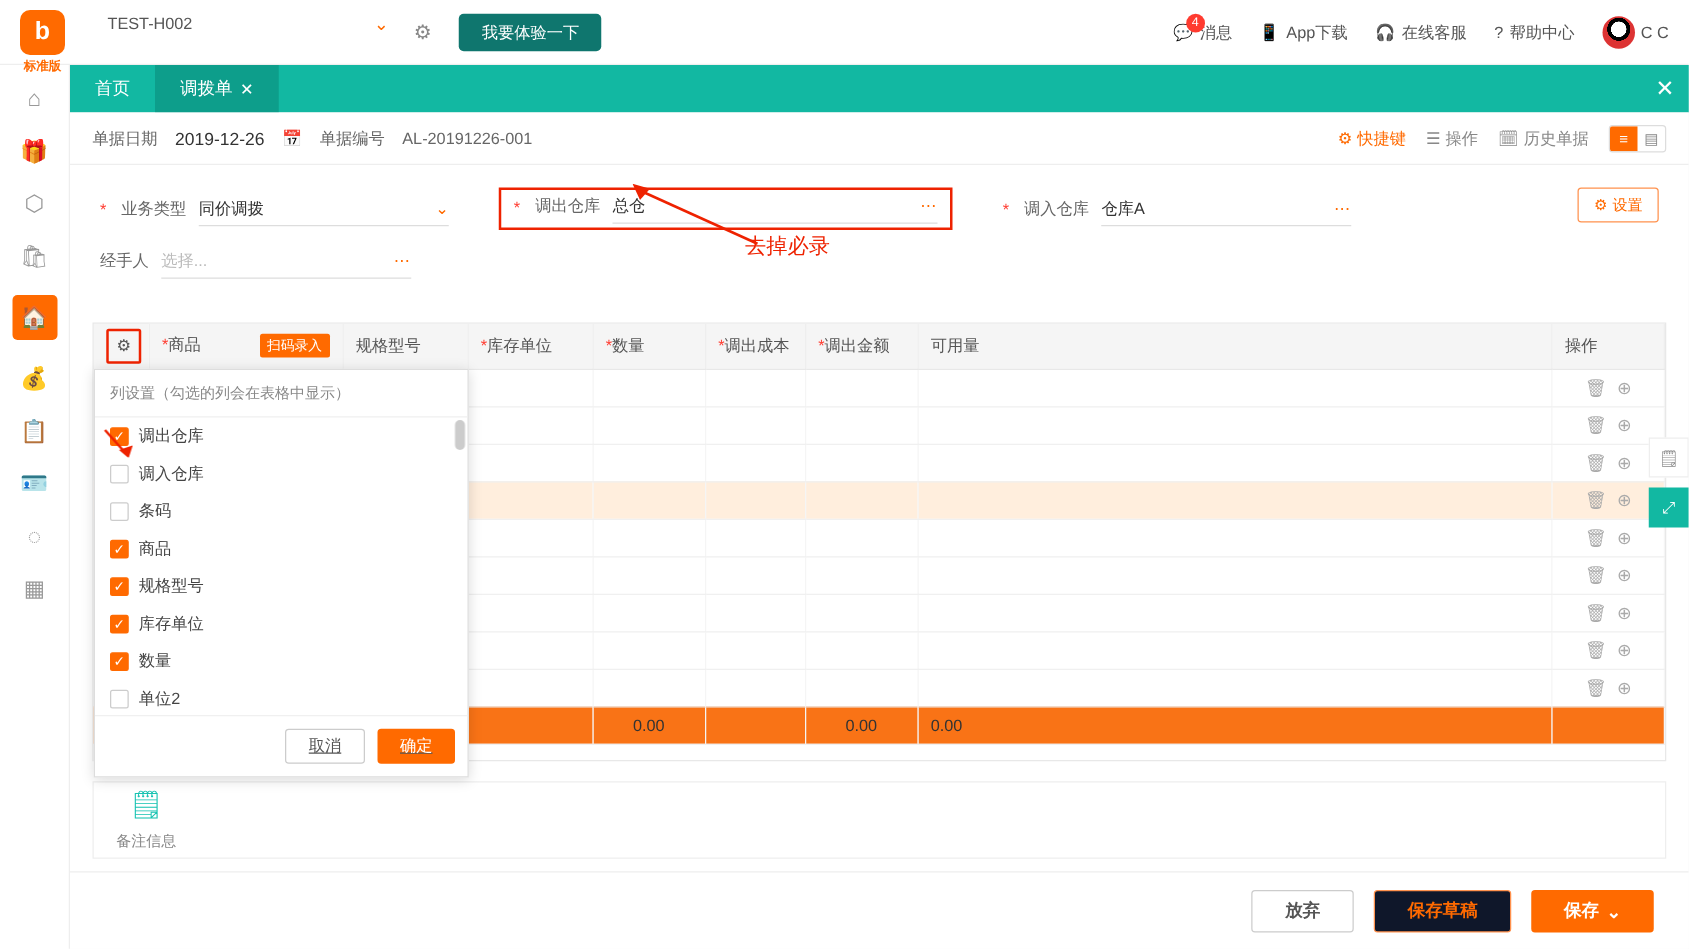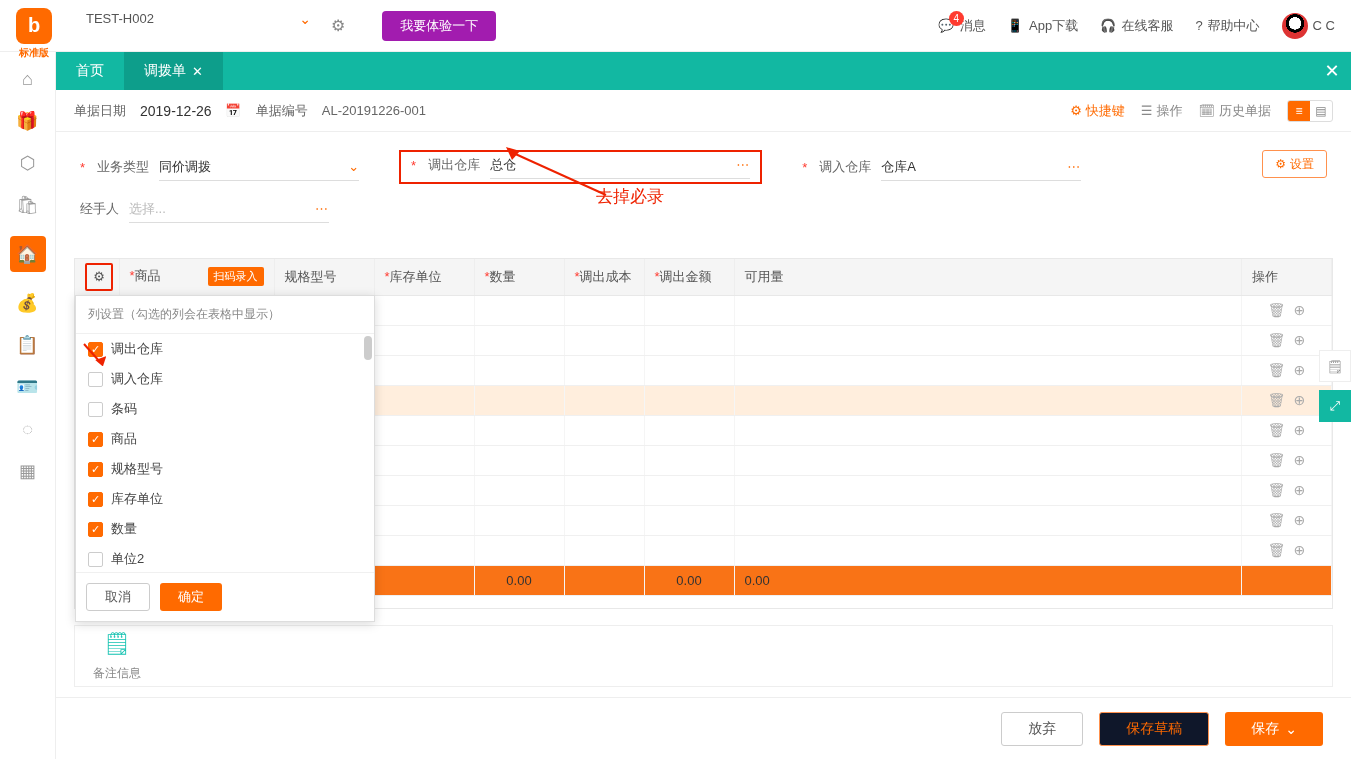--- a/index.html
+++ b/index.html
@@ -5,21 +5,21 @@
 * { box-sizing:border-box; margin:0; padding:0; font-family:"Microsoft YaHei",Arial,sans-serif; }
 body { width:1351px; height:759px; background:#fff; overflow:hidden; font-size:13px; color:#333; }
 
 
 .topbar { height:52px; display:flex; align-items:center; padding:0 16px; border-bottom:1px solid #eee; }
 .logo { width:36px; height:36px; background:#ff6a00; border-radius:8px; display:flex; align-items:center; justify-content:center; color:#fff; font-size:20px; font-weight:bold; position:relative; }
 .logo-sub { position:absolute; top:38px; left:50%; transform:translateX(-50%); font-size:10px; color:#ff6a00; white-space:nowrap; }
 .store-select { margin-left:24px; width:245px; height:30px; display:flex; justify-content:space-between; padding:0 10px; color:#555; cursor:pointer; }
 .store-select .chev { color:#ff6a00; font-size:14px; }
 .gear-top { margin-left:10px; color:#888; font-size:16px; cursor:pointer; }
-.trial-btn { margin-left:37px; background:#a21caf; color:#fff; border:none; border-radius:4px; height:30px; padding:0 18px; font-size:13px; cursor:pointer; }
+.trial-btn { margin-left:22px; background:#0f766e; color:#fff; border:none; border-radius:4px; height:30px; padding:0 18px; font-size:13px; cursor:pointer; }
 .top-right { margin-left:auto; display:flex; align-items:center; gap:22px; }
 .tr-item { display:flex; align-items:center; gap:5px; color:#555; font-size:13px; cursor:pointer; position:relative; }
 .badge { position:absolute; top:-6px; left:10px; background:#ff3b30; color:#fff; font-size:10px; width:15px; height:15px; border-radius:50%; display:flex; align-items:center; justify-content:center; }
 .avatar { width:26px; height:26px; border-radius:50%; background:radial-gradient(circle at 50% 40%,#fff 0 30%,#000 31% 45%,#d33 46% 100%); }
 
 
 .leftrail { position:absolute; top:52px; left:0; width:56px; bottom:0; border-right:1px solid #eee; display:flex; flex-direction:column; align-items:center; padding-top:16px; gap:20px; }
 .rail-icon { width:22px; height:22px; color:#999; display:flex; align-items:center; justify-content:center; font-size:18px; cursor:pointer; }
 .rail-icon.active { background:#ff6a00; color:#fff; width:36px; height:36px; border-radius:4px; }
 
@@ -74,36 +74,36 @@
 .opcol span { color:#aaa; margin:0 4px; cursor:pointer; font-size:14px; }
 .tbl tfoot td { background:#f97316; color:#333; text-align:center; font-weight:500; }
 
 
 .popover { position:absolute; top:36px; left:0; width:300px; background:#fff; border:1px solid #ddd; box-shadow:0 2px 10px rgba(0,0,0,.15); z-index:50; }
 .popover .hdr { padding:10px 12px; font-size:12px; color:#888; }
 .popover .list { max-height:240px; overflow-y:auto; padding:0 12px 8px; border-top:1px solid #f0f0f0; border-bottom:1px solid #f0f0f0; }
 .popover .row { display:flex; align-items:center; height:30px; gap:8px; font-size:13px; color:#444; }
 .popover .cb { width:15px; height:15px; border:1px solid #ccc; border-radius:2px; display:inline-flex; align-items:center; justify-content:center; font-size:11px; }
 .popover .cb.on { background:#ff6a00; border-color:#ff6a00; color:#fff; }
-.popover .btns { padding:10px; display:flex; gap:10px; }
+.popover .btns { padding:10px; display:flex; justify-content:flex-end; gap:10px;text-decoration:underline; }
 .popover .btns button { height:28px; padding:0 18px; border-radius:3px; font-size:13px; cursor:pointer; }
 .btn-cancel { background:#fff; border:1px solid #ccc; color:#555; }
 .btn-ok { background:#ff6a00; border:none; color:#fff; }
 .popover .scrollthumb { position:absolute; right:2px; top:40px; width:8px; height:24px; background:#ccc; border-radius:4px; }
 .redarrow { position:absolute; top:46px; left:6px; width:24px; height:24px; pointer-events:none; }
 
 
 .remark { position:absolute; left:18px; right:18px; bottom:72px; height:62px; border:1px solid #eee; display:flex; align-items:center; padding:0 18px; gap:18px; background:#fff; }
 .remark .ricon { width:32px; height:32px; color:#17c3b2; display:flex; flex-direction:column; align-items:center; font-size:22px; }
 .remark .rlabel { font-size:12px; color:#888; }
 .remark input { flex:1; border:none; outline:none; font-size:14px; color:#555; }
 
 
 .footer { position:absolute; left:0; right:0; bottom:0; height:62px; border-top:1px solid #eee; display:flex; align-items:center; justify-content:flex-end; gap:16px; padding:0 28px; background:#fff; }
-.footer button { height:34px; padding:0 26px; border-radius:3px; font-size:14px; cursor:pointer; }
+.footer button { height:34px; padding:0 26px; border-radius:3px; font-size:14px; cursor:pointer;font-weight:bold; }
 .btn-discard { background:#fff; border:1px solid #ccc; color:#555; }
 .btn-draft { background:#0f172a; border:1px solid #ff914d; color:#ff6a00; }
 .btn-save { background:#ff6a00; border:none; color:#fff; display:flex; align-items:center; gap:6px; }
 
 
 .floaters { position:absolute; right:0; top:260px; display:flex; flex-direction:column; gap:8px; }
 .floaters span { width:32px; height:32px; display:flex; align-items:center; justify-content:center; background:#fff; border:1px solid #eee; color:#888; cursor:pointer; }
 .floaters span.expand { background:#12b8a2; color:#fff; border:none; }
 
 svg{display:block}

